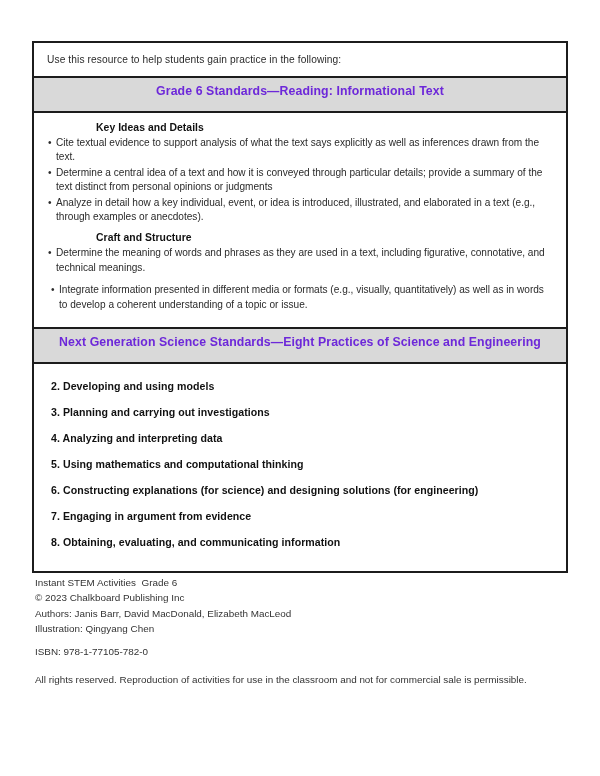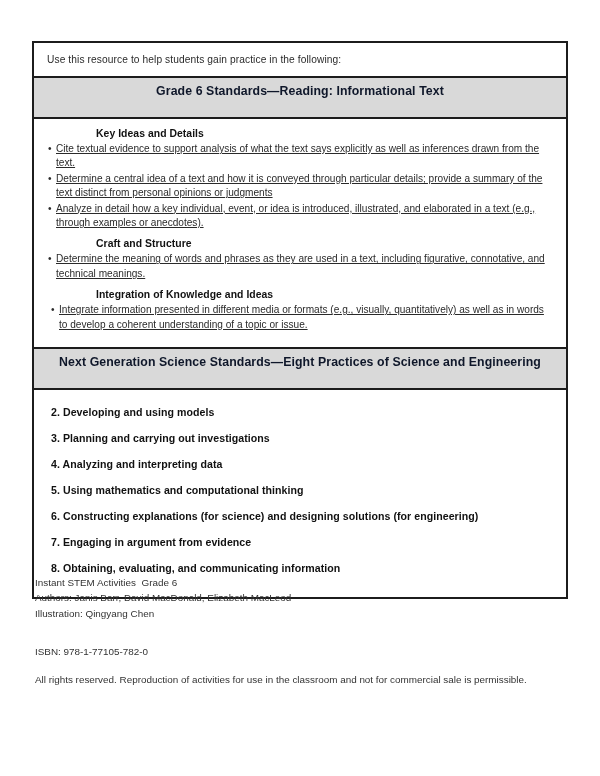--- a/index.html
+++ b/index.html
@@ -45,22 +45,22 @@
     letter-spacing: 0.1px;
   }
 
   .band {
     background: #d9d9d9;
     border-top: 2.5px solid #1c1c1c;
     border-bottom: 2.5px solid #1c1c1c;
     text-align: center;
     font-size: 12.3px;
     font-weight: bold;
-    padding: 6px 4px 19px 4px;
-    color: #0f172a;
+    padding: 6px 4px 13px 4px;
+    color: #6d28d9;
     letter-spacing: 0.1px;
   }
 
   .section-body {
     padding: 9px 14px 11px 14px;
   }
 
   .group {
     margin-bottom: 8px;
   }
@@ -82,21 +82,20 @@
     color: #2a2a2a;
     margin-bottom: 1px;
   }
   .bullet .dot {
     flex: 0 0 auto;
     width: 8px;
     color: #2a2a2a;
   }
   .bullet .btext {
     flex: 1 1 auto;
-    text-decoration: underline;
   }
   .bullet.indented .dot { width: 11px; padding-left: 3px; box-sizing: border-box; }
 
   
   .spacer-gap {
     height: 3px;
     background: #ffffff;
   }
 
   .practice-list {
@@ -207,21 +206,20 @@
 
       <div class="group">
         <div class="group-title">Craft and Structure</div>
         <div class="bullet">
           <span class="dot">•</span>
           <span class="btext">Determine the meaning of words and phrases as they are used in a text, including figurative, connotative, and technical meanings.</span>
         </div>
       </div>
 
       <div class="group">
-        <div class="group-title">Integration of Knowledge and Ideas</div>
         <div class="bullet indented">
           <span class="dot">•</span>
           <span class="btext">Integrate information presented in different media or formats (e.g., visually, quantitatively) as well as in words to develop a coherent understanding of a topic or issue.</span>
         </div>
       </div>
 
     </div>
 
     <div class="spacer-gap"></div>
 
@@ -234,20 +232,21 @@
       <div class="practice">5. Using mathematics and computational thinking</div>
       <div class="practice">6. Constructing explanations (for science) and designing solutions (for engineering)</div>
       <div class="practice">7. Engaging in argument from evidence</div>
       <div class="practice">8. Obtaining, evaluating, and communicating information</div>
     </div>
 
   </div>
 
   <div class="colophon">
     <div class="credit-line">Instant STEM Activities  Grade 6</div>
+    <div class="credit-line">© 2023 Chalkboard Publishing Inc</div>
     <div class="credit-line">Authors: Janis Barr, David MacDonald, Elizabeth MacLeod</div>
     <div class="credit-line">Illustration: Qingyang Chen</div>
   </div>
 
   <div class="isbn">ISBN: 978-1-77105-782-0</div>
 
   <div class="rights">
     <p>All rights reserved. Reproduction of activities for use in the classroom and not for commercial sale is permissible. Reproduction of these materials in any manner, in whole or in part, for an entire school or for a school system is strictly prohibited. No part of this publication may be transmitted, stored or recorded in any form or by any means, electronic, mechanical, photocopying, recording or otherwise, without the prior written permission of the publisher.</p>
   </div>
 

